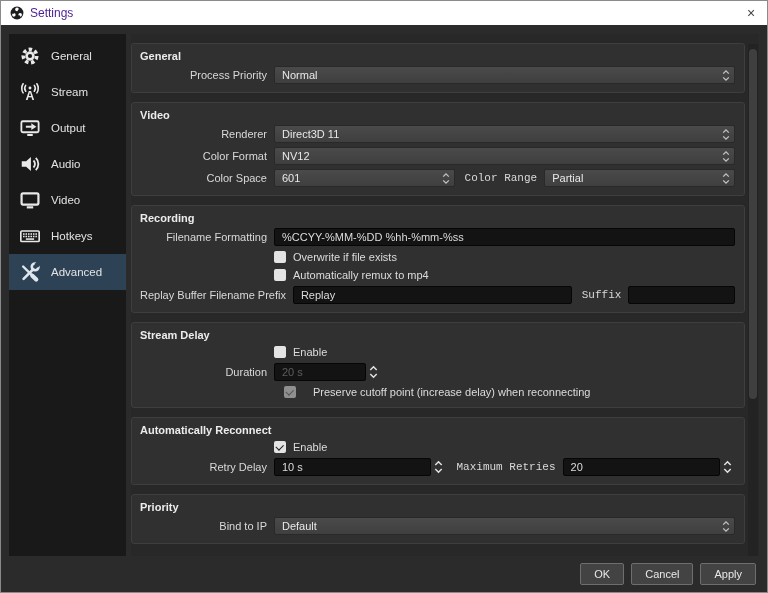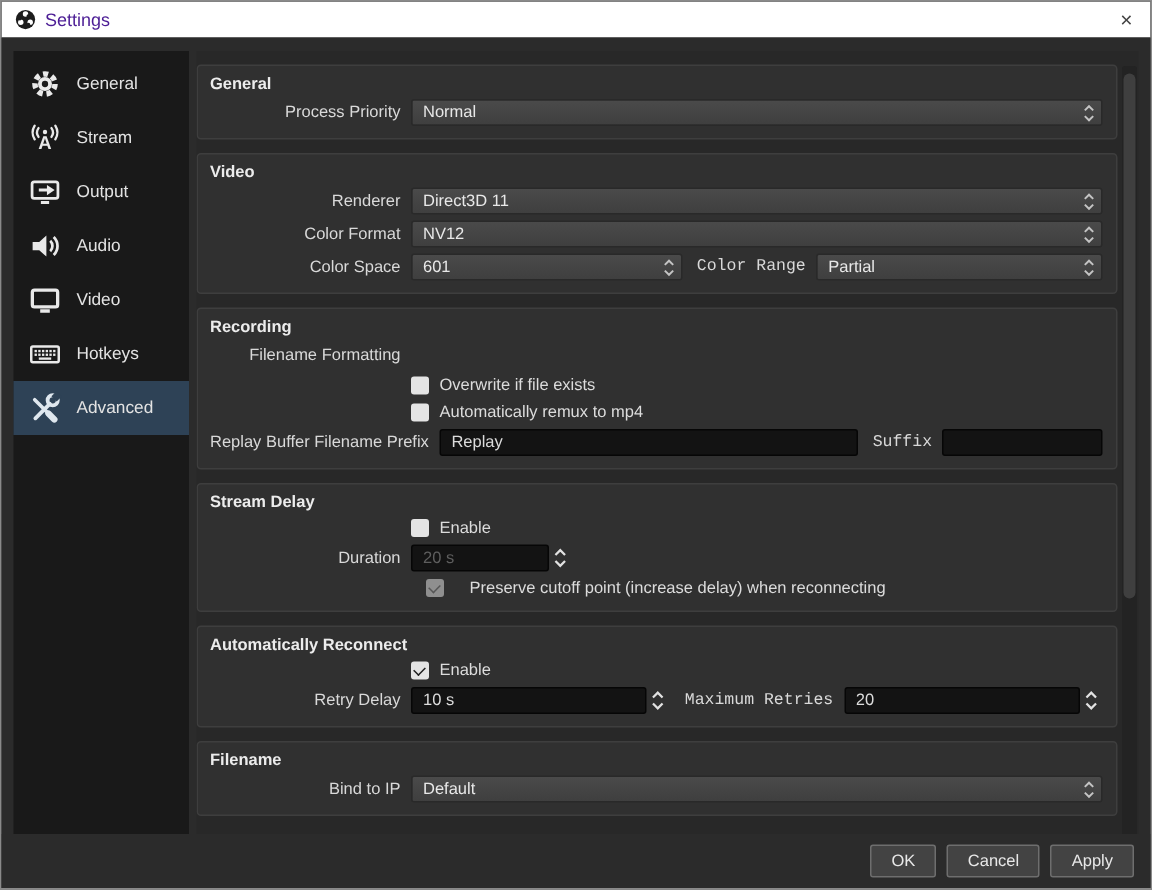--- a/index.html
+++ b/index.html
@@ -239,20 +239,21 @@
                 </svg>
               </span>
           </div>
         </div>
       </section>
 
       <section class="group">
         <div class="group-title">Recording</div>
         <div class="row">
           <span class="row-label">Filename Formatting</span>
+          <input class="text-input flex1" value="%CCYY-%MM-%DD %hh-%mm-%ss" style="">
         </div>
         <div class="row" style="min-height:14px;">
           <span class="row-label"></span>
           <span class="checkbox"></span>
           <span class="cb-label">Overwrite if file exists</span>
         </div>
         <div class="row" style="min-height:14px;">
           <span class="row-label"></span>
           <span class="checkbox"></span>
           <span class="cb-label">Automatically remux to mp4</span>
@@ -314,21 +315,21 @@
                 <svg width="9" height="16" viewBox="0 0 9 16" fill="none" stroke="#e2e2e2" stroke-width="1.5">
                   <path d="M1.3 6 L4.5 2.8 L7.7 6"></path>
                   <path d="M1.3 10 L4.5 13.2 L7.7 10"></path>
                 </svg>
               </span>
           </span>
         </div>
       </section>
 
       <section class="group">
-        <div class="group-title">Filename</div>
+        <div class="group-title">Priority</div>
         <div class="row">
           <span class="row-label">Bind to IP</span>
           <div class="combo flex1">
             <span class="combo-text">Default</span>
             <span class="arrows">
                 <svg width="8" height="13" viewBox="0 0 8 13" fill="none" stroke="#c4c4c4" stroke-width="1.3">
                   <path d="M1.2 4.6 L4 1.8 L6.8 4.6"></path>
                   <path d="M1.2 8.4 L4 11.2 L6.8 8.4"></path>
                 </svg>
               </span>

